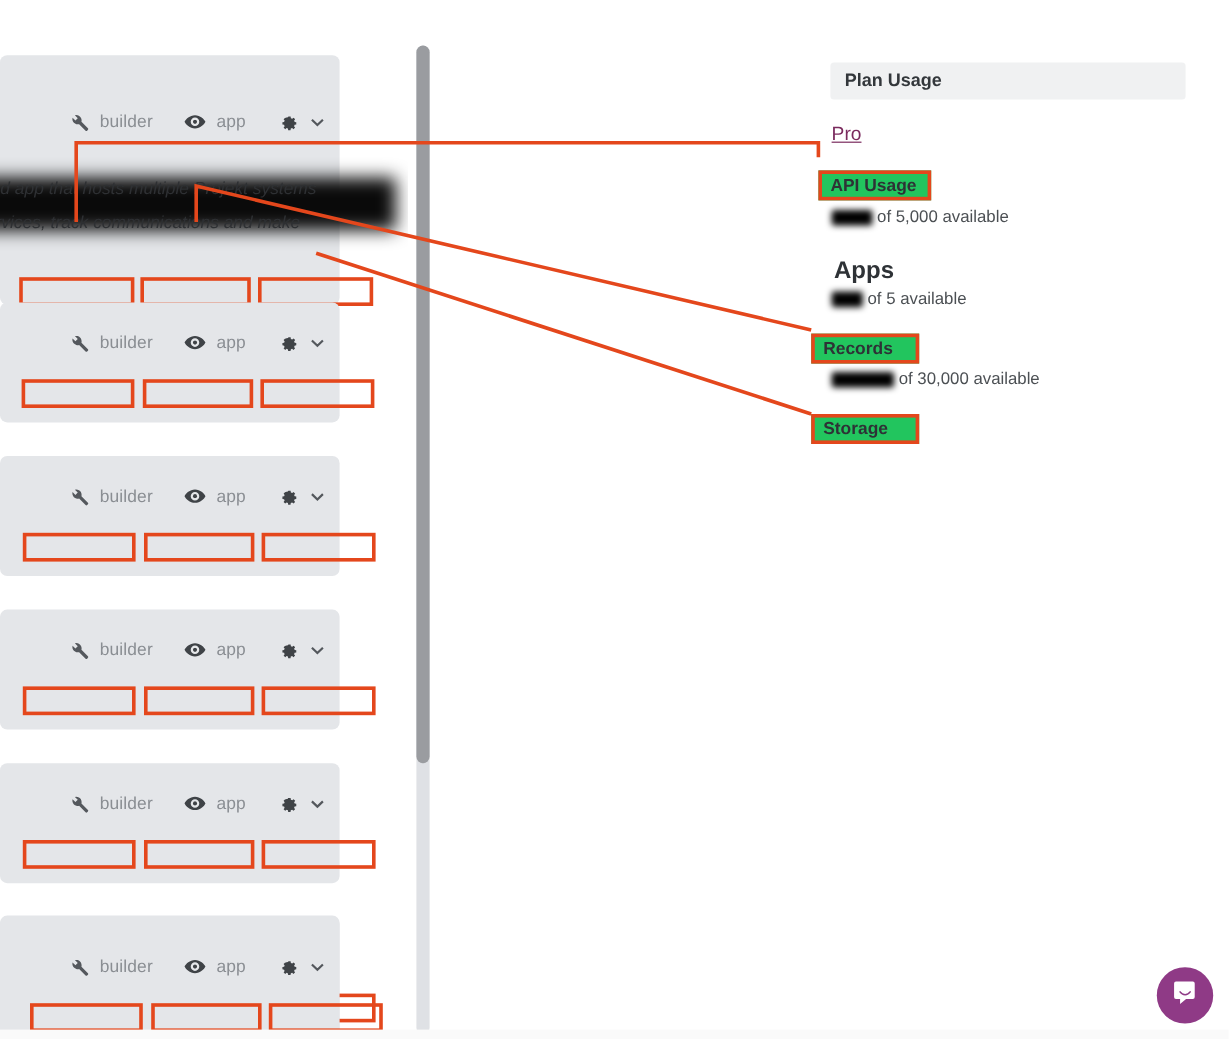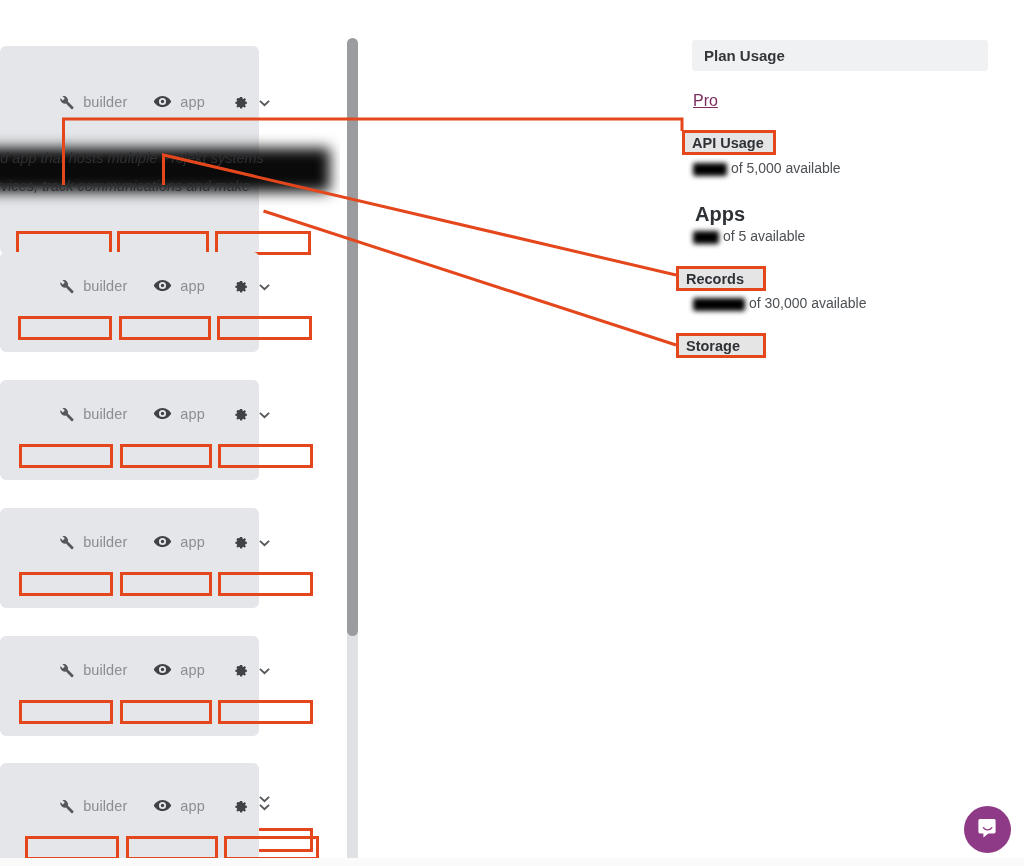--- a/index.html
+++ b/index.html
@@ -13,20 +13,21 @@
 
   
   .app-list{
     position:absolute;left:0;top:30px;width:340px;height:836px;
     overflow:hidden;
   }
   .app-card{
     position:absolute;left:0;width:259px;
     background:#e4e6e9;
     border-radius:6px;
+    padding-left:24px;
   }
   .card-desc{
     position:absolute;left:-36px;top:100px;width:360px;
     font-style:italic;font-size:14.5px;line-height:28px;
     color:#2e3033;white-space:nowrap;
   }
   .blur-band{
     position:absolute;left:-40px;width:370px;height:44px;
     background:#0a0a0a;
     filter:blur(7px);
@@ -64,21 +65,21 @@
   .vscroll-thumb{
     position:absolute;left:347px;top:38px;width:11px;height:598px;
     background:#9a9ca0;border-radius:6px;
   }
   .hscroll-strip{
     position:absolute;left:0;bottom:0;width:1024px;height:8px;
     background:#fafafa;
   }
 
   
-  .plan-panel{position:absolute;left:0;top:0;width:1024px;height:658px;}
+  .plan-panel{position:absolute;left:0;top:12px;width:1024px;height:658px;}
   .plan-header{
     position:absolute;left:692px;top:40px;width:296px;height:31px;
     background:#f0f1f2;border-radius:3px;
     display:flex;align-items:center;
   }
   .plan-header span{
     margin-left:12px;font-size:15px;font-weight:bold;color:#33373b;
   }
   .plan-link{
     position:absolute;left:693px;top:92px;
@@ -93,21 +94,21 @@
   }
   .redact{
     display:inline-block;vertical-align:-3px;
     background:#000;border-radius:2px;
     filter:blur(2.6px);
   }
 
   
   .rbox{
     position:absolute;border:3px solid #e4471c;box-sizing:border-box;
-    background:#e5e5e5;
+    background:#22c55e;
     display:flex;align-items:center;
   }
   .rbox span{
     margin-left:7px;font-size:14.5px;font-weight:bold;color:#2e3236;
   }
 
   
   .connectors{position:absolute;left:0;top:0;width:1024px;height:866px;pointer-events:none;}
 
   

